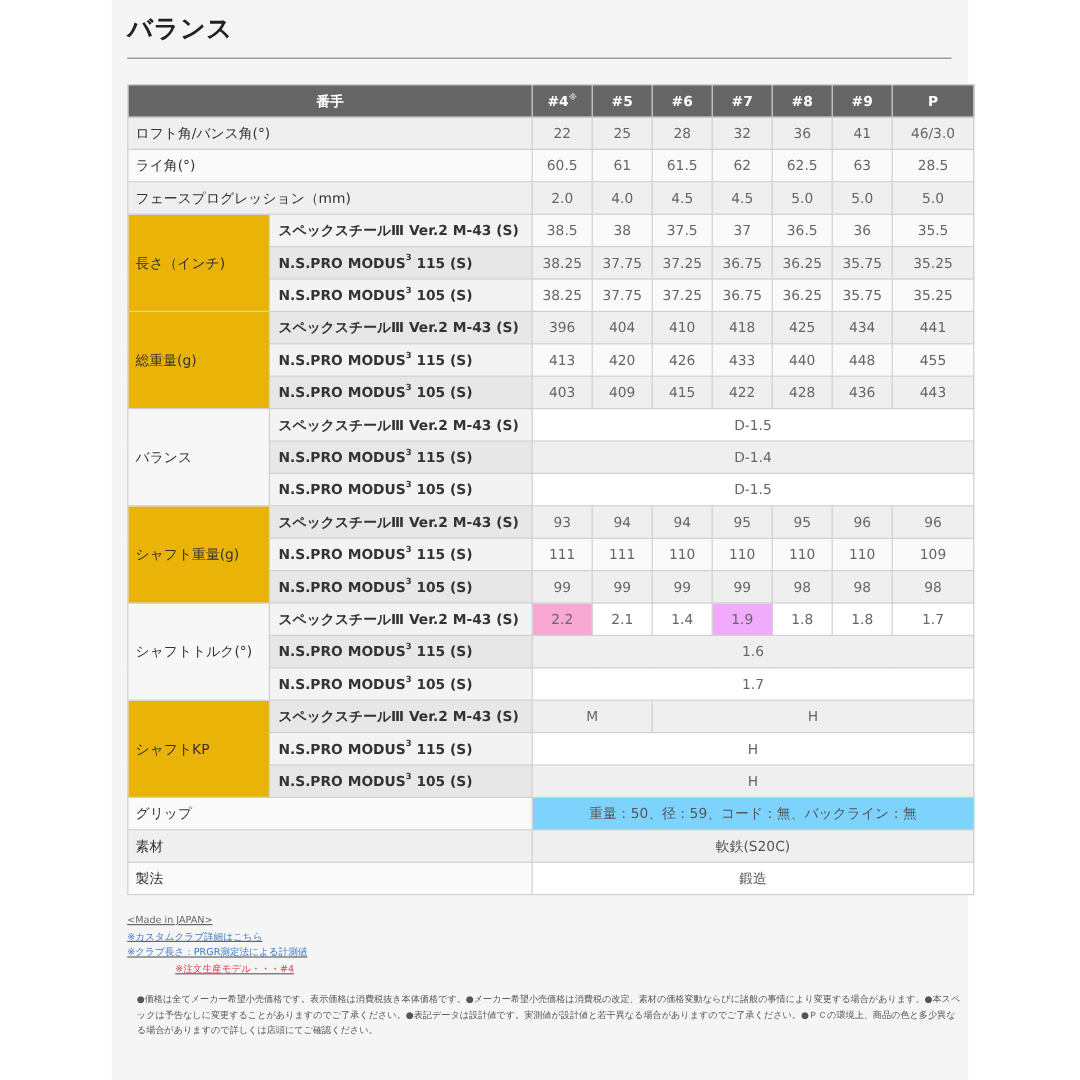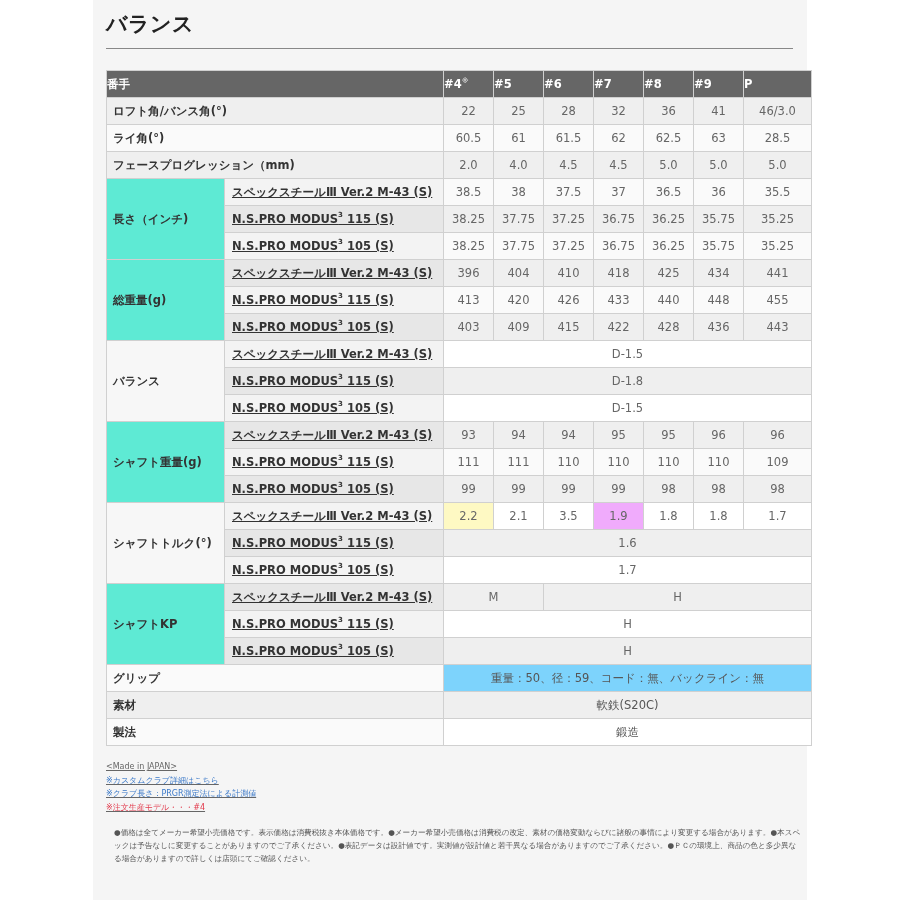--- a/index.html
+++ b/index.html
@@ -3,34 +3,34 @@
 <meta charset="utf-8">
 <style>
   html, body { margin:0; padding:0; background:#ffffff; }
   body { width:900px; height:900px; position:relative; overflow:hidden;
          font-family:"DejaVu Sans","Liberation Sans",sans-serif; color:#333; }
   .panel { position:absolute; left:93px; top:0; width:714px; height:900px; background:#f5f5f5; }
   .title { position:absolute; left:106px; top:10px; font-size:21px; font-weight:bold; color:#222; letter-spacing:0.5px; }
   .rule { position:absolute; left:106px; top:48px; width:687px; height:1px; background:#888; }
   table.spec { position:absolute; left:106px; top:70px; width:687px; border-collapse:collapse; table-layout:fixed; font-size:11.5px; }
   table.spec td, table.spec th { border:1px solid #d0d0d0; height:26px; padding:0; }
-  table.spec th { background:#666; color:#fff; font-weight:bold; text-align:left; font-size:11.5px; }
+  table.spec th { background:#666; color:#fff; font-weight:bold; text-align:center; font-size:11.5px; }
   table.spec th sup { font-size:7px; color:#ccc; }
-  td.lbl { font-weight:bold; color:#333; padding-left:6px !important; text-align:left; }
-  td.sub { font-weight:bold; color:#333; padding-left:7px !important; text-align:left; white-space:nowrap;text-decoration:underline; }
+  td.lbl { font-weight:normal; color:#333; padding-left:6px !important; text-align:left; }
+  td.sub { font-weight:bold; color:#333; padding-left:7px !important; text-align:left; white-space:nowrap; }
   td.val { text-align:center; color:#666; }
   tr.g { background:#efefef; }
   tr.w { background:#fafafa; }
-  td.grp { background:#5eead4; }
+  td.grp { background:#eab308; }
   tr.g td.sub { background:#e7e7e7; }
   tr.w td.sub { background:#f3f3f3; }
   sup.s3 { font-size:7px; vertical-align:top; position:relative; top:-1px; }
   .notes { position:absolute; left:106px; top:760px; font-size:8px; line-height:13.5px; color:#666;text-decoration:underline; }
   .notes .link { color:#3a78c8; }
-  .notes .red { color:#e23a4c; }
+  .notes .red { color:#e23a4c;margin-left:40px; }
   .fine { position:absolute; left:114px; top:826px; width:688px; font-size:7.6px; line-height:13px; color:#555; }
 </style>
 </head>
 <body>
 
 <div class="panel"></div>
 <div class="title">バランス</div>
 <div class="rule"></div>
 
 <table class="spec">
@@ -152,21 +152,21 @@
     <td class="val">443</td>
   </tr>
 
   <tr class="w">
     <td rowspan="3" class="lbl grp" style="background:#f7f7f7">バランス</td>
     <td class="sub">スペックスチールⅢ Ver.2 M-43 (S)</td>
     <td colspan="7" class="val" style="background:#fff">D-1.5</td>
   </tr>
   <tr class="g">
     <td class="sub"><span>N.S.PRO MODUS</span><sup class="s3">3</sup><span> 115 (S)</span></td>
-    <td colspan="7" class="val">D-1.8</td>
+    <td colspan="7" class="val">D-1.4</td>
   </tr>
   <tr class="w">
     <td class="sub"><span>N.S.PRO MODUS</span><sup class="s3">3</sup><span> 105 (S)</span></td>
     <td colspan="7" class="val" style="background:#fff">D-1.5</td>
   </tr>
 
   <tr class="g">
     <td rowspan="3" class="lbl grp">シャフト重量(g)</td>
     <td class="sub">スペックスチールⅢ Ver.2 M-43 (S)</td>
     <td class="val">93</td>
@@ -194,23 +194,23 @@
     <td class="val">99</td>
     <td class="val">99</td>
     <td class="val">98</td>
     <td class="val">98</td>
     <td class="val">98</td>
   </tr>
 
   <tr class="w">
     <td rowspan="3" class="lbl grp" style="background:#f7f7f7">シャフトトルク(°)</td>
     <td class="sub">スペックスチールⅢ Ver.2 M-43 (S)</td>
-    <td class="val" style="background:#fef9c3">2.2</td>
+    <td class="val" style="background:#f9a8d4">2.2</td>
     <td class="val" style="background:#fff">2.1</td>
-    <td class="val" style="background:#fff">3.5</td>
+    <td class="val" style="background:#fff">1.4</td>
     <td class="val" style="background:#f0abfc">1.9</td>
     <td class="val" style="background:#fff">1.8</td>
     <td class="val" style="background:#fff">1.8</td>
     <td class="val" style="background:#fff">1.7</td>
   </tr>
   <tr class="g">
     <td class="sub"><span>N.S.PRO MODUS</span><sup class="s3">3</sup><span> 115 (S)</span></td>
     <td colspan="7" class="val">1.6</td>
   </tr>
   <tr class="w">

